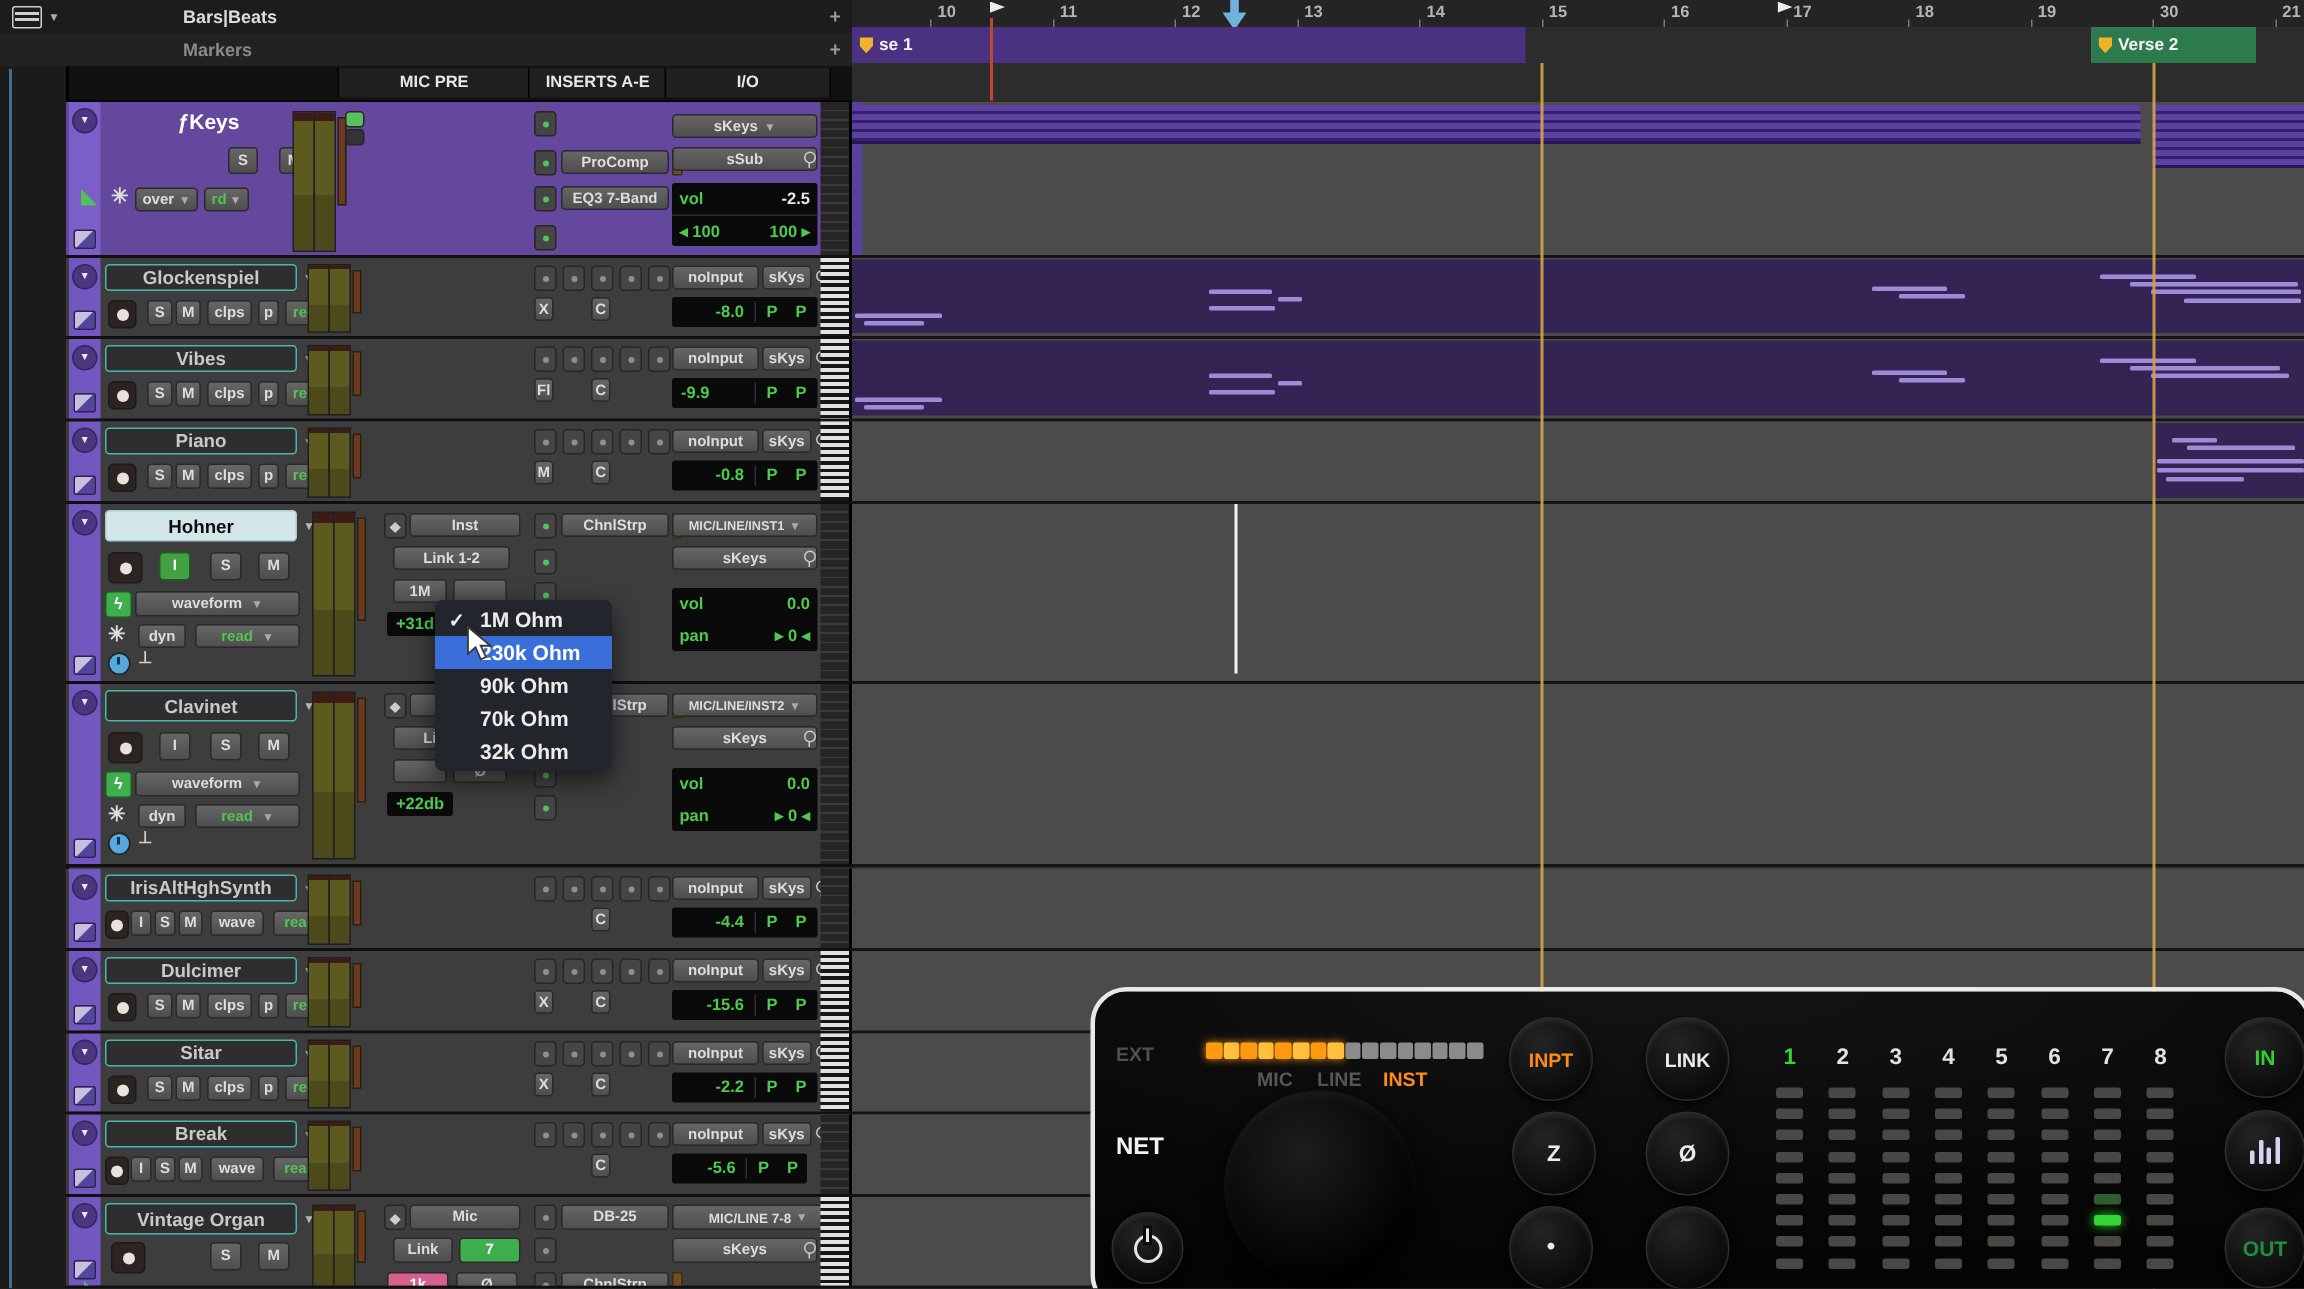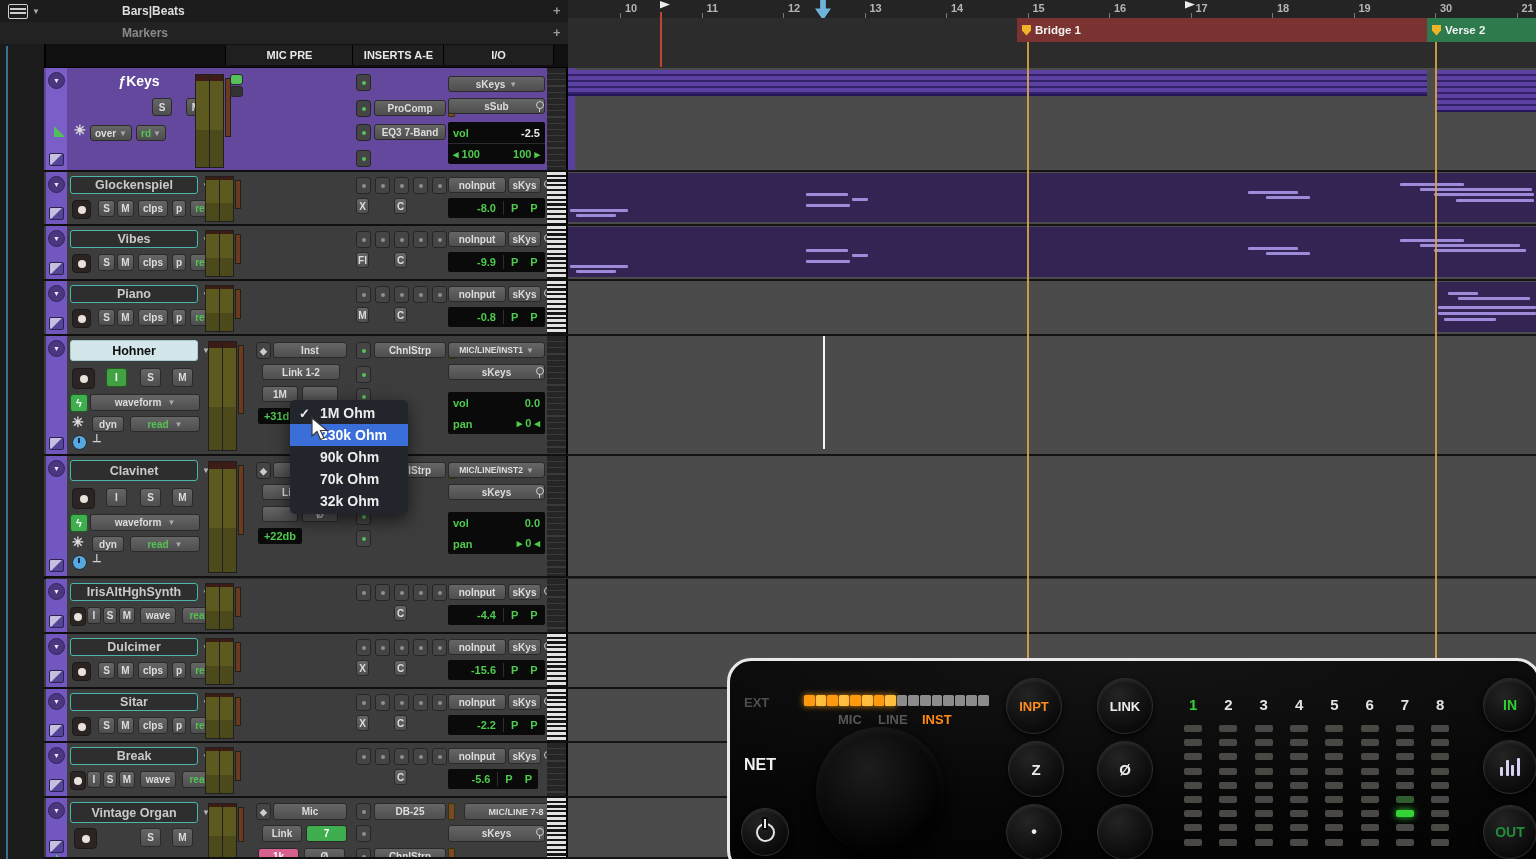--- a/index.html
+++ b/index.html
@@ -166,25 +166,25 @@
       <div class="bartick" style="left: 867px;"></div>
       <div class="barnum" style="left: 872px;">30</div>
       <div class="bartick" style="left: 948.5px;"></div>
       <div class="barnum" style="left: 953.5px;">21</div>
       <div class="wflag" style="left: 92px;"></div>
       <div class="wflag" style="left: 617px;"></div>
       <div id=""></div>
       <div id="playhead" style="left: 247px;"></div>
     </div>
   <div class="abs" id="mlane">
-      <div class="mregion" style="left: 449px; width: 410px; background: rgb(122, 51, 49);">
+      <div class="mregion" style="left: 0px; width: 449px; background: rgb(74, 49, 129);">
         <div class="mflag"></div>
-        <div class="mlabel">Bridge 1</div>
-      </div>
-      <div class="mregion" style="left: 859px; width: 110px; background: rgb(45, 122, 77);">
+        <div class="mlabel">se 1</div>
+      </div>
+      <div class="mregion" style="left: 826px; width: 110px; background: rgb(45, 122, 77);">
         <div class="mflag"></div>
         <div class="mlabel">Verse 2</div>
       </div>
     </div>
   <div class="abs" id="gap"></div>
 
   <div id="lanes">
       <div class="lane" style="top: 68px; height: 104px;">
         <div style="position: absolute; left: 0px; top: 0px; bottom: 0px; width: 7px; background: rgb(90, 63, 159); z-index: 3;"></div>
         <div class="fband" style="left: 0px; width: 859px; top: 2px; height: 24px;"></div>
@@ -368,21 +368,21 @@
         </div>
         <div class="islot" style="left: 388px; top: 5px;">
           <div class="d"></div>
         </div>
         <div class="btn" style="left: 312px; top: 26px; width: 13px; height: 16px;">Fl</div>
         <div class="btn" style="left: 350px; top: 26px; width: 13px; height: 16px;">C</div>
         <div class="btn" style="left: 404px; top: 5px; width: 58px; height: 16px;">noInput</div>
         <div class="btn" style="left: 464px; top: 5px; width: 33px; height: 16px;">sKys</div>
         <div class="micico" style="left: 500px; top: 8px;"></div>
         <div class="bbox" style="left: 404px; top: 26px; width: 97px; height: 20px; display: flex; align-items: center; padding: 0px 6px; box-sizing: border-box;">
-          <div style="width: 42px; text-align: right;">-9.9</div>
+          <div style="width: 42px; text-align: left;">-9.9</div>
           <div style="width: 1px; height: 70%; background: rgb(46, 46, 46); margin: 0px 7px;"></div>
           <div style="margin-right: 12px;">P</div>
           <div>P</div>
         </div>
       </div>
       <div class="trk" style="top: 281px; height: 55px;">
         <div class="strip"></div>
         <div class="disc">▼</div>
         <div class="clipfx"></div>
         <div class="tname">Piano</div>
@@ -744,21 +744,21 @@
         <div class="btn" style="left: 330px; top: 5px; width: 72px; height: 17px;">DB-25</div>
         <div class="insbar" style="left: 404px; top: 5px;"></div>
         <div class="islot" style="left: 312px; top: 27px;">
           <div class="d"></div>
         </div>
         <div class="islot" style="left: 312px; top: 50px;">
           <div class="d"></div>
         </div>
         <div class="btn" style="left: 330px; top: 50px; width: 72px; height: 17px;">ChnlStrp</div>
         <div class="insbar" style="left: 404px; top: 50px;"></div>
-        <div class="btn" style="left: 420px; top: 5px; width: 115px; height: 17px; font-size: 9px;">MIC/LINE 7-8<div class="caret" style="position: static; margin-left: 3px;">▼</div></div>
+        <div class="btn" style="left: 404px; top: 5px; width: 115px; height: 17px; font-size: 9px;">MIC/LINE 7-8<div class="caret" style="position: static; margin-left: 3px;">▼</div></div>
         <div class="btn" style="left: 404px; top: 27px; width: 97px; height: 17px;">sKeys</div>
         <div class="micico" style="left: 492px; top: 30px;"></div>
       </div>
     </div>
   <div id="keyscol">
       <div class="keystrip dark" style="top: 68px; height: 102px;"></div>
       <div class="keystrip piano" style="top: 172px; height: 52px;"></div>
       <div class="keystrip piano" style="top: 226px; height: 53px;"></div>
       <div class="keystrip piano" style="top: 281px; height: 53px;"></div>
       <div class="keystrip dark" style="top: 336px; height: 118px;"></div>

